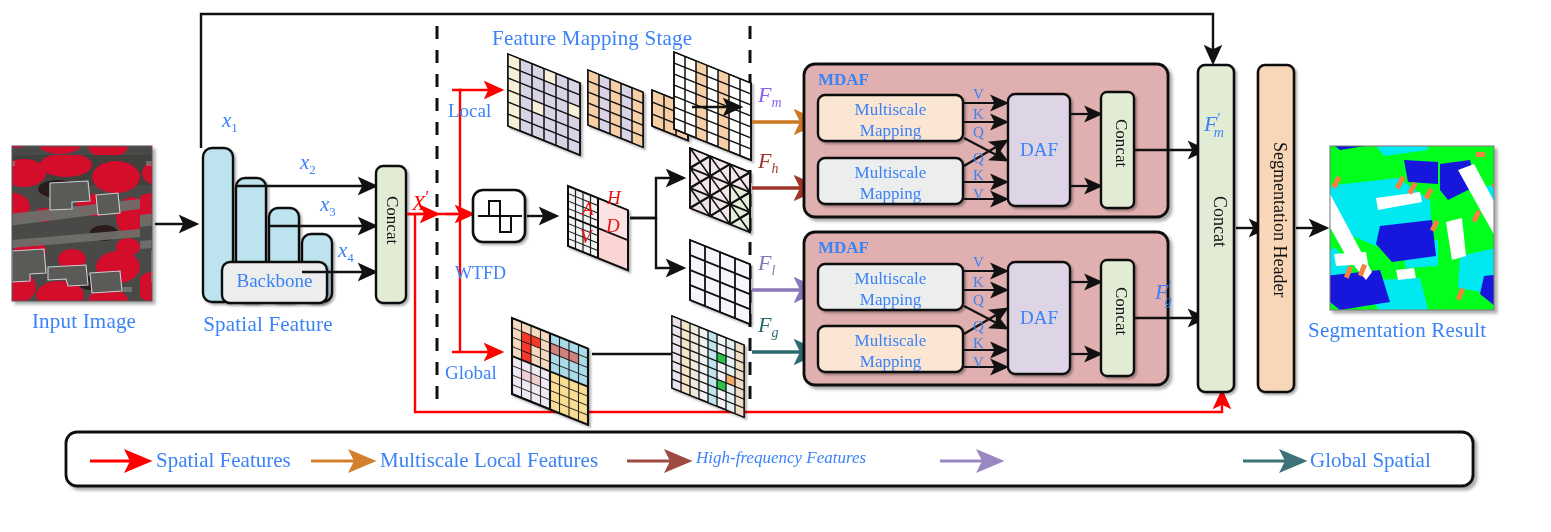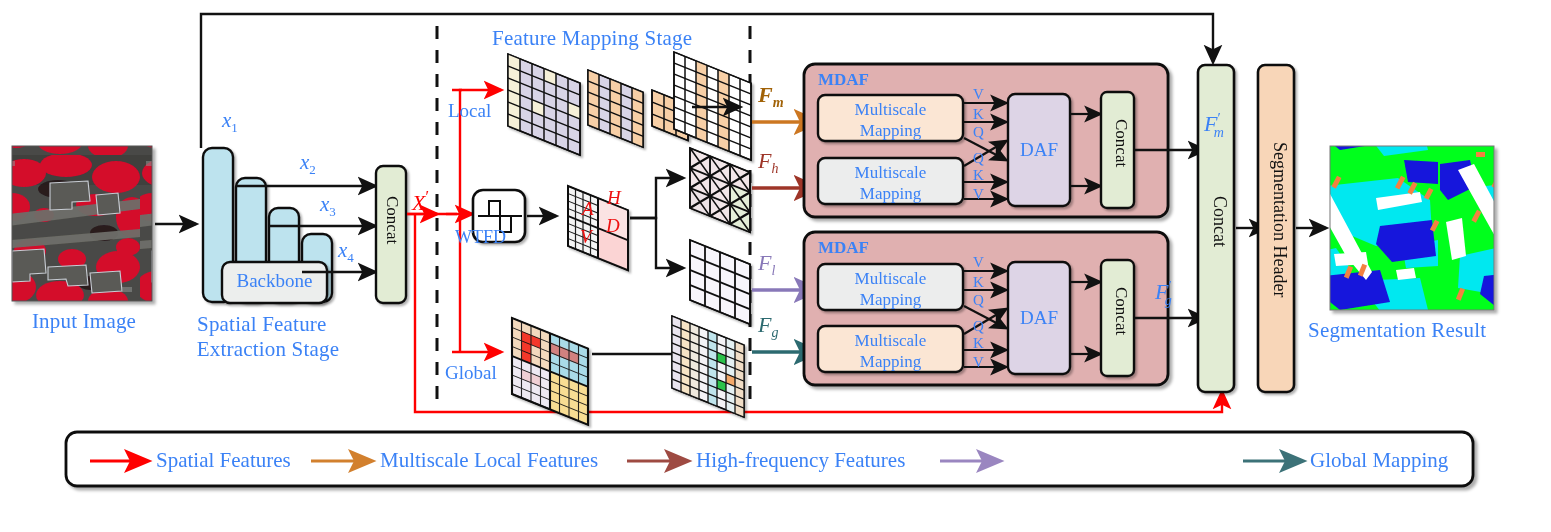--- a/index.html
+++ b/index.html
@@ -439,30 +439,29 @@
     <g>
       <path d="M90,461 L148,461" fill="none" stroke="#ff0000" stroke-width="3" marker-end="url(#lg-red)"></path>
       <path d="M311,461 L372,461" fill="none" stroke="#d2802e" stroke-width="3" marker-end="url(#lg-orange)"></path>
       <path d="M627,461 L688,461" fill="none" stroke="#9e4a42" stroke-width="3" marker-end="url(#lg-darkred)"></path>
       <path d="M940,461 L1000,461" fill="none" stroke="#9a86c0" stroke-width="3" marker-end="url(#lg-purple)"></path>
       <path d="M1243,461 L1303,461" fill="none" stroke="#3c7278" stroke-width="3" marker-end="url(#lg-teal)"></path>
     </g>
   </svg>
 
   <div class="lbl cap" style="left:24px;top:309px;width:120px;text-align:center;">Input Image</div>
-  <div class="lbl cap" style="left:197px;top:312px;width:142px;text-align:left;">Spatial Feature</div>
-  <div class="lbl cap" style="left:188px;top:337px;width:160px;text-align:center;">Extraction Stage</div>
+  <div class="lbl cap" style="left:197px;top:312px;width:142px;text-align:center;">Spatial Feature</div>
   <div class="lbl cap" style="left:492px;top:26px;">Feature Mapping Stage</div>
   <div class="lbl cap" style="left:1308px;top:318px;width:210px;text-align:left;">Segmentation Result</div>
 
   <div class="lbl" style="left:222px;top:270px;width:105px;text-align:center;font-size:19px;">Backbone</div>
 
   <div class="mono-rot" style="left:382px;top:196px;">Concat</div>
 
-  <div class="lbl" style="left:455px;top:227px;font-size:18px;">WTFD</div>
+  <div class="lbl" style="left:455px;top:263px;font-size:18px;">WTFD</div>
   <div class="lbl" style="left:448px;top:100px;font-size:19px;">Local</div>
   <div class="lbl" style="left:445px;top:362px;font-size:19px;">Global</div>
 
   <div class="lbl ital" style="left:582px;top:198px;font-size:19px;color:#ee1111;">A</div>
   <div class="lbl ital" style="left:607px;top:187px;font-size:19px;color:#ee1111;">H</div>
   <div class="lbl ital" style="left:580px;top:226px;font-size:19px;color:#ee1111;">V</div>
   <div class="lbl ital" style="left:606px;top:215px;font-size:19px;color:#ee1111;">D</div>
 
   <div class="lbl" style="left:222px;top:108px;font-size:21px;">
     <span class="ital">x</span><sub style="font-size:13px;">1</sub>
@@ -474,21 +473,21 @@
     <span class="ital">x</span><sub style="font-size:13px;">3</sub>
   </div>
   <div class="lbl" style="left:338px;top:238px;font-size:21px;">
     <span class="ital">x</span><sub style="font-size:13px;">4</sub>
   </div>
 
   <div class="lbl" style="left:412px;top:188px;font-size:22px;color:#ff0000;">
     <span class="ital">X</span><span style="font-size:16px;vertical-align:super;">′</span>
   </div>
 
-  <div class="lbl" style="left:758px;top:82px;font-size:22px;color:#a16207;font-weight:bold;">
+  <div class="lbl" style="left:758px;top:82px;font-size:22px;color:#8b5cf6;">
     <span class="ital">F</span><sub style="font-size:14px;" class="ital">m</sub>
   </div>
   <div class="lbl" style="left:758px;top:148px;font-size:22px;color:#9e3528;">
     <span class="ital">F</span><sub style="font-size:14px;" class="ital">h</sub>
   </div>
   <div class="lbl" style="left:758px;top:250px;font-size:22px;color:#8878b8;">
     <span class="ital">F</span><sub style="font-size:14px;" class="ital">l</sub>
   </div>
   <div class="lbl" style="left:758px;top:312px;font-size:22px;color:#2c6a70;">
     <span class="ital">F</span><sub style="font-size:14px;" class="ital">g</sub>
@@ -539,16 +538,16 @@
   </div>
   <div class="lbl" style="left:1155px;top:278px;font-size:22px;">
     <span class="ital">F</span><span style="font-size:15px;vertical-align:super;">′</span><sub style="font-size:14px;margin-left:-7px;" class="ital">g</sub>
   </div>
 
   <div class="mono-rot" style="left:1209px;top:196px;font-size:18px;">Concat</div>
   <div class="mono-rot" style="left:1269px;top:142px;font-size:18px;">Segmentation Header</div>
 
   <div class="lbl" style="left:156px;top:448px;font-size:21px;">Spatial Features</div>
   <div class="lbl" style="left:380px;top:448px;font-size:21px;">Multiscale Local Features</div>
-  <div class="lbl" style="left:696px;top:448px;font-size:21px;">High-frequency Features</div>
-  <div class="lbl" style="left:1310px;top:448px;font-size:21px;">Global Mapping</div>
+  <div class="lbl" style="left:696px;top:448px;font-size:17px;font-style:italic;">High-frequency Features</div>
+  <div class="lbl" style="left:1310px;top:448px;font-size:21px;">Global Spatial</div>
 
 </div>
 
 </body></html>

